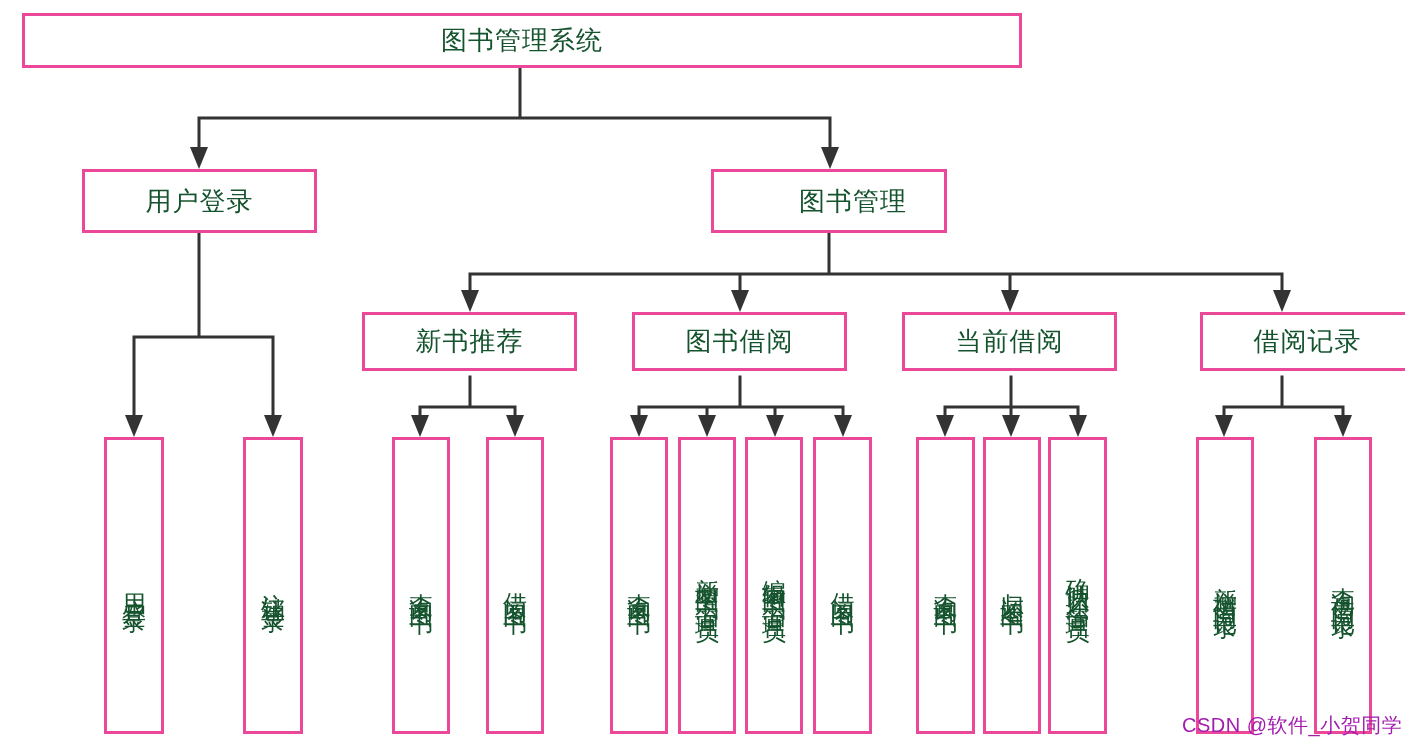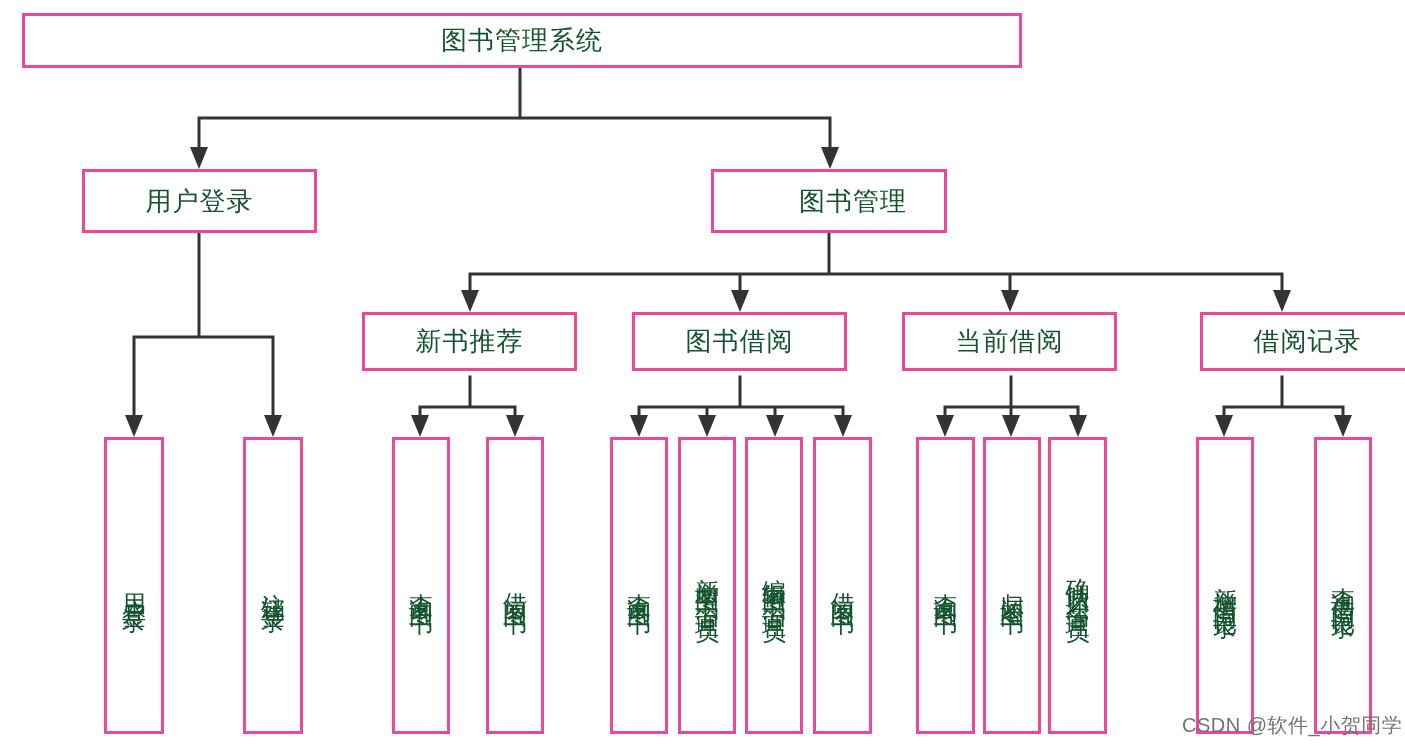--- a/index.html
+++ b/index.html
@@ -20,21 +20,21 @@
   .lv2-login{left:82px;top:169px;width:235px;height:64px;}
   .lv2-mgmt{left:711px;top:169px;width:236px;height:64px;padding-left:48px;}
   .lv3{top:312px;width:215px;height:59px;}
   .leaf{top:437px;height:297px;}
   .vlabel{
     writing-mode:vertical-lr;text-orientation:upright;
     font-size:24px;letter-spacing:6px;line-height:1;white-space:nowrap;
   }
   .watermark{
     position:absolute;left:1182px;top:712px;z-index:2;
-    font-size:20px;color:#737373;white-space:nowrap;letter-spacing:0.5px;
+    font-size:20px;color:#a21caf;white-space:nowrap;letter-spacing:0.5px;
   }
 </style>
 </head>
 <body>
 
 <div class="stage">
 
   <svg class="connectors" width="1405" height="747" viewBox="0 0 1405 747" aria-hidden="true">
     <g stroke="#333333" stroke-width="3" fill="none" stroke-linecap="square">
 

